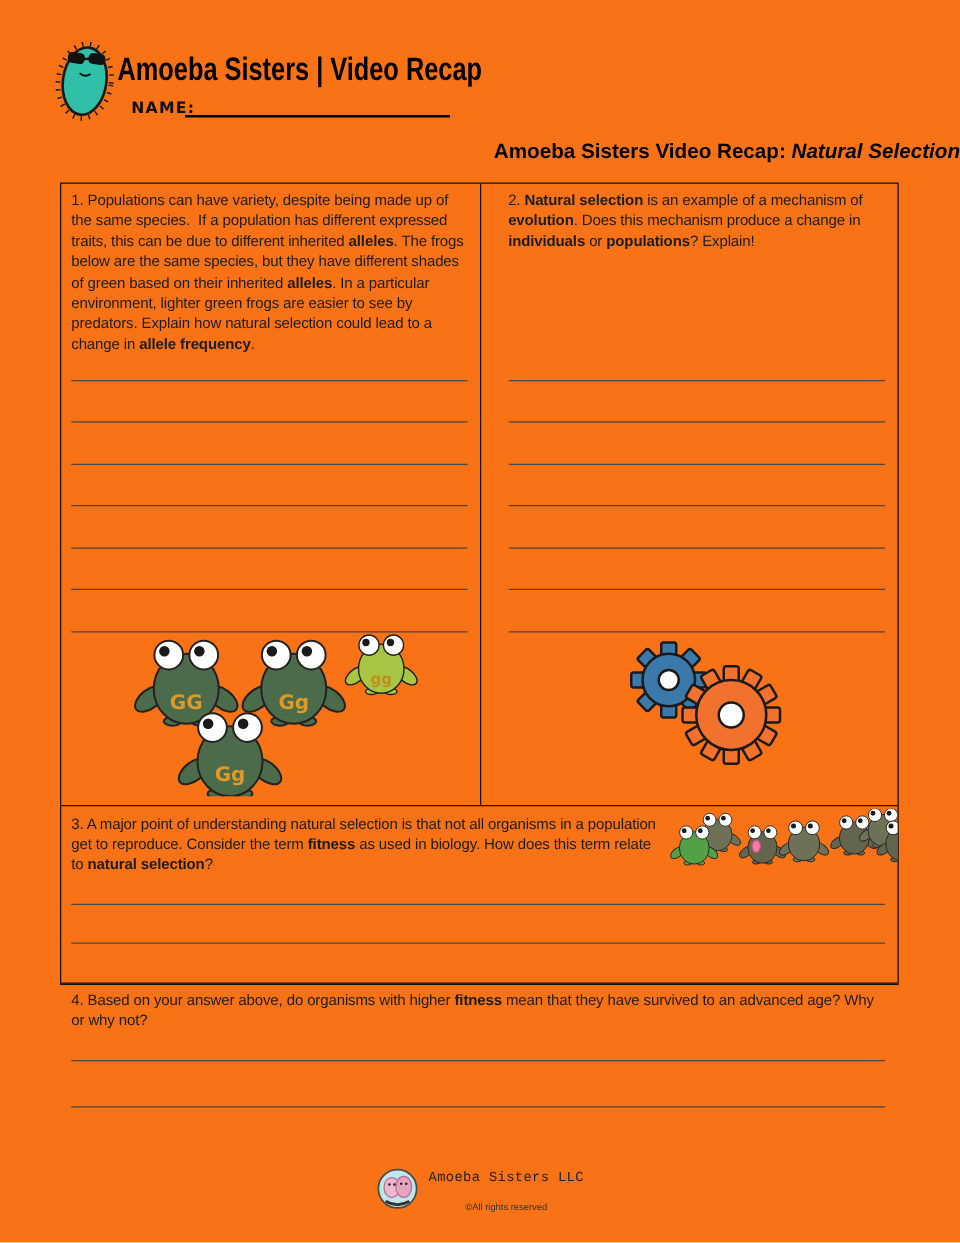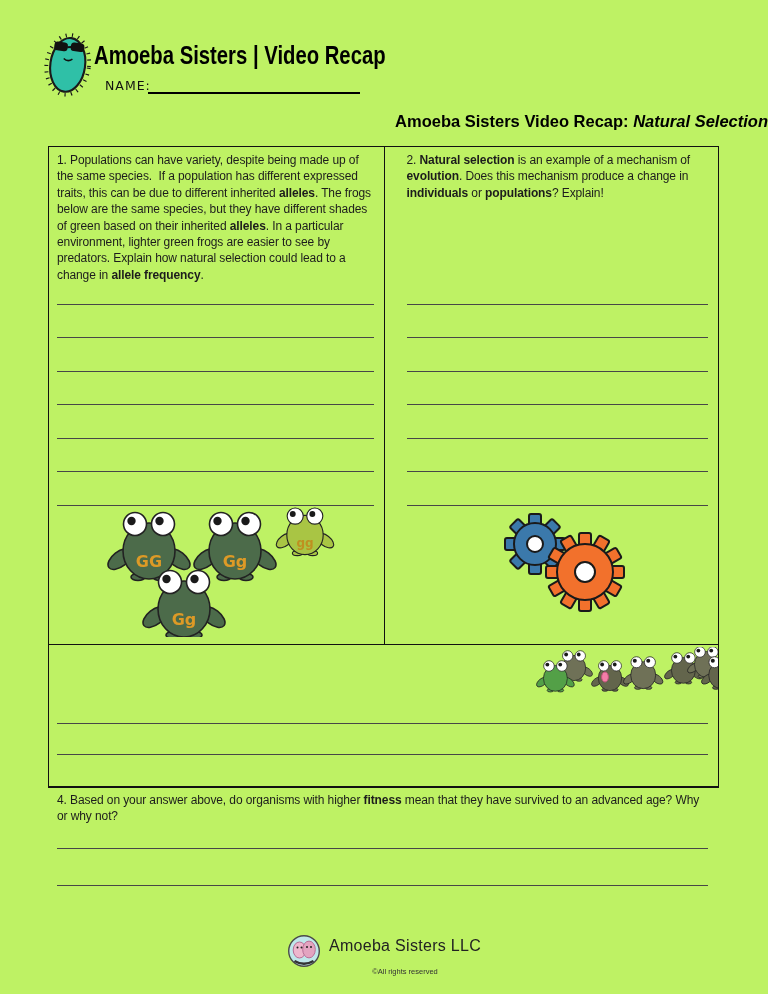--- a/index.html
+++ b/index.html
@@ -1,25 +1,25 @@
 <!DOCTYPE html>
 <html><head>
 <meta charset="utf-8">
 <style>
   html,body{margin:0;padding:0;background:#fff;}
-  .page{position:relative;width:768px;height:994px;background:#bef264;overflow:hidden;
+  .page{position:relative;width:768px;height:994px;background:#f97316;overflow:hidden;
         font-family:"Liberation Sans",sans-serif;color:#1a1a1a;}
 
   
   .brand-logo{position:absolute;left:40px;top:24px;width:56px;height:76px;}
   .brand-title{position:absolute;left:94px;top:40px;font-size:26px;font-weight:bold;
                letter-spacing:0px;transform:scaleX(.78);transform-origin:0 0;white-space:nowrap;
                font-family:"Liberation Sans",sans-serif;color:#000;}
   .name-label{position:absolute;left:105px;top:78px;font-family:"DejaVu Sans",sans-serif;
-              font-size:12.5px;font-weight:normal;letter-spacing:1px;color:#111;}
+              font-size:12.5px;font-weight:bold;letter-spacing:1px;color:#111;}
   .name-line{position:absolute;left:148px;top:77px;width:212px;height:15px;border-bottom:2px solid #000;}
 
   
   .ws-title{position:absolute;left:0;right:0;top:112px;text-align:right;
             font-size:16.5px;font-weight:bold;color:#000;}
   .ws-title .it{font-style:italic;}
 
   
   .qtable{position:absolute;left:48px;top:146px;width:671px;height:642px;border:1.5px solid #111;box-sizing:border-box;}
   .row1{position:absolute;top:0;left:0;right:0;height:497px;border-bottom:1.5px solid #111;}
@@ -44,21 +44,21 @@
   .lines-q3{top:44.5px;}
   .lines-q4{top:28px;}
 
   .genolbl{font-family:"DejaVu Sans",sans-serif;font-weight:bold;text-anchor:middle;}
 
   
   .footer{position:absolute;left:0;right:0;top:934px;display:flex;justify-content:center;
           align-items:flex-start;gap:8px;}
   .footer-logo{width:34px;height:34px;flex:0 0 auto;}
   .footer-txt{display:flex;flex-direction:column;align-items:center;padding-top:3px;}
-  .footer-name{font-size:16px;letter-spacing:.3px;color:#222;font-family:Liberation Sans, sans-serif;}
+  .footer-name{font-size:11px;letter-spacing:.3px;color:#222;font-family:Liberation Mono, monospace;}
   .footer-rights{font-size:7.5px;color:#333;margin-top:12px;}
   .defs-holder{position:absolute;width:0;height:0;overflow:hidden;}
 </style>
 </head>
 <body>
 
 <svg class="defs-holder" aria-hidden="true">
   <defs>
     <g id="frog" stroke="#222" stroke-width="1.6">
       <ellipse cx="11" cy="48" rx="14" ry="7.5" transform="rotate(-38 11 48)"></ellipse>
@@ -157,20 +157,21 @@
             <rect x="76" y="21" width="12" height="15" rx="2" transform="rotate(300 82 60)"></rect>
             <rect x="76" y="21" width="12" height="15" rx="2" transform="rotate(330 82 60)"></rect>
             <circle cx="82" cy="60" r="28"></circle>
             <circle cx="82" cy="60" r="10" fill="#fff"></circle>
           </g>
         </svg>
       </div>
     </div>
 
     <div class="row2">
+      <div class="qtext">3. A major point of understanding natural selection is that not all organisms in a population get to reproduce. Consider the term <b>fitness</b> as used in biology. How does this term relate to <b>natural selection</b>?</div>
       <svg class="q3-frogs" viewBox="0 0 188 64">
         <use href="#frog" transform="translate(24,3) scale(0.45)" fill="#6f7157"></use>
         <use href="#frog" transform="translate(5,13) scale(0.46)" fill="#53a047"></use>
         <use href="#frog" transform="translate(60,13) scale(0.45)" fill="#63654c"></use>
         <ellipse cx="73" cy="30" rx="3.4" ry="5" stroke="#c2527e" stroke-width="1" fill="#f27da8"></ellipse>
         <use href="#frog" transform="translate(92,9) scale(0.48)" fill="#6f7157"></use>
         <use href="#frog" transform="translate(133,5) scale(0.46)" fill="#63654c"></use>
         <use href="#frog" transform="translate(156,-1) scale(0.46)" fill="#6f7157"></use>
         <use href="#frog" transform="translate(170,9) scale(0.48)" fill="#63654c"></use>
       </svg>

